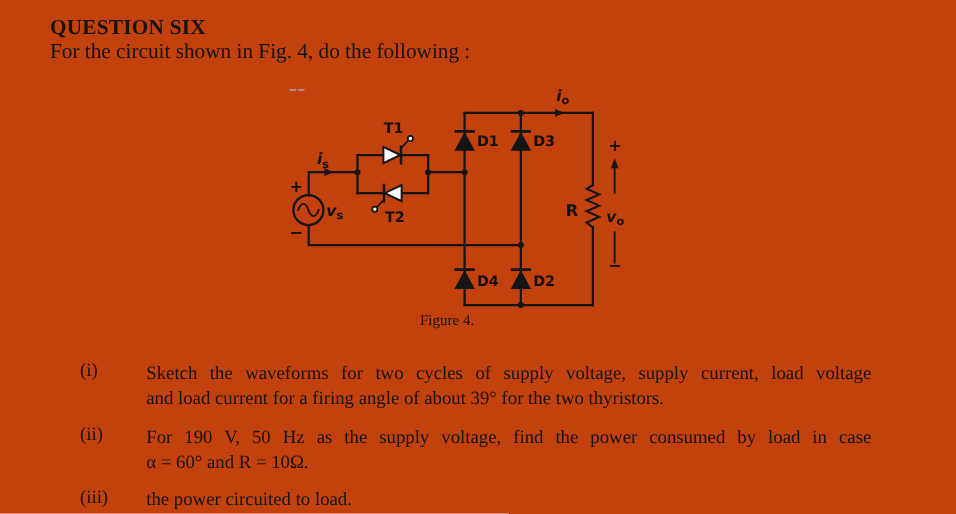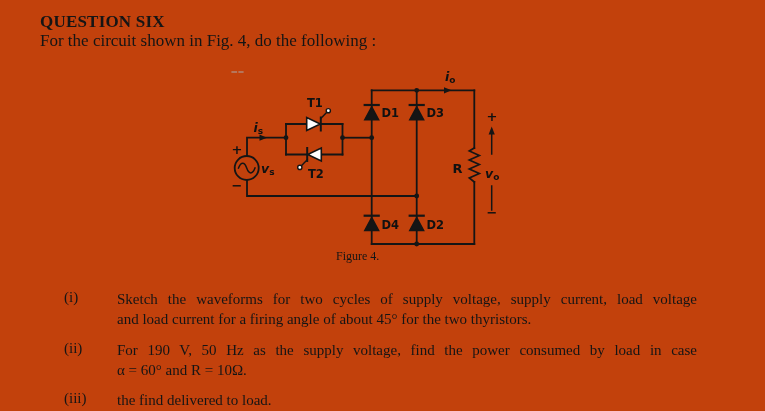--- a/index.html
+++ b/index.html
@@ -109,32 +109,32 @@
     <text class="cvar" x="290" y="117.5"><tspan>v</tspan><tspan class="csub" dy="2.5">o</tspan></text>
     <text class="cbig" x="291.5" y="156.5">−</text>
   </svg>
 
   <div class="caption">Figure 4.</div>
 
   <div class="q" style="top:289px;">
     <span class="marker">(i)</span>
     <div class="lines">
       <div class="ln just">Sketch the waveforms for two cycles of supply voltage, supply current, load voltage</div>
-      <div class="ln">and load current for a firing angle of about 45° for the two thyristors.</div>
+      <div class="ln">and load current for a firing angle of about 39° for the two thyristors.</div>
     </div>
   </div>
 
   <div class="q" style="top:340px;">
     <span class="marker">(ii)</span>
     <div class="lines">
       <div class="ln just">For 190 V, 50 Hz as the supply voltage, find the power consumed by load in case</div>
       <div class="ln">α = 60° and R = 10Ω.</div>
     </div>
   </div>
 
   <div class="q" style="top:390px;">
     <span class="marker">(iii)</span>
     <div class="lines">
-      <div class="ln">the find delivered to load.</div>
+      <div class="ln">the power circuited to load.</div>
     </div>
   </div>
 
 </div>
 
 </body></html>

